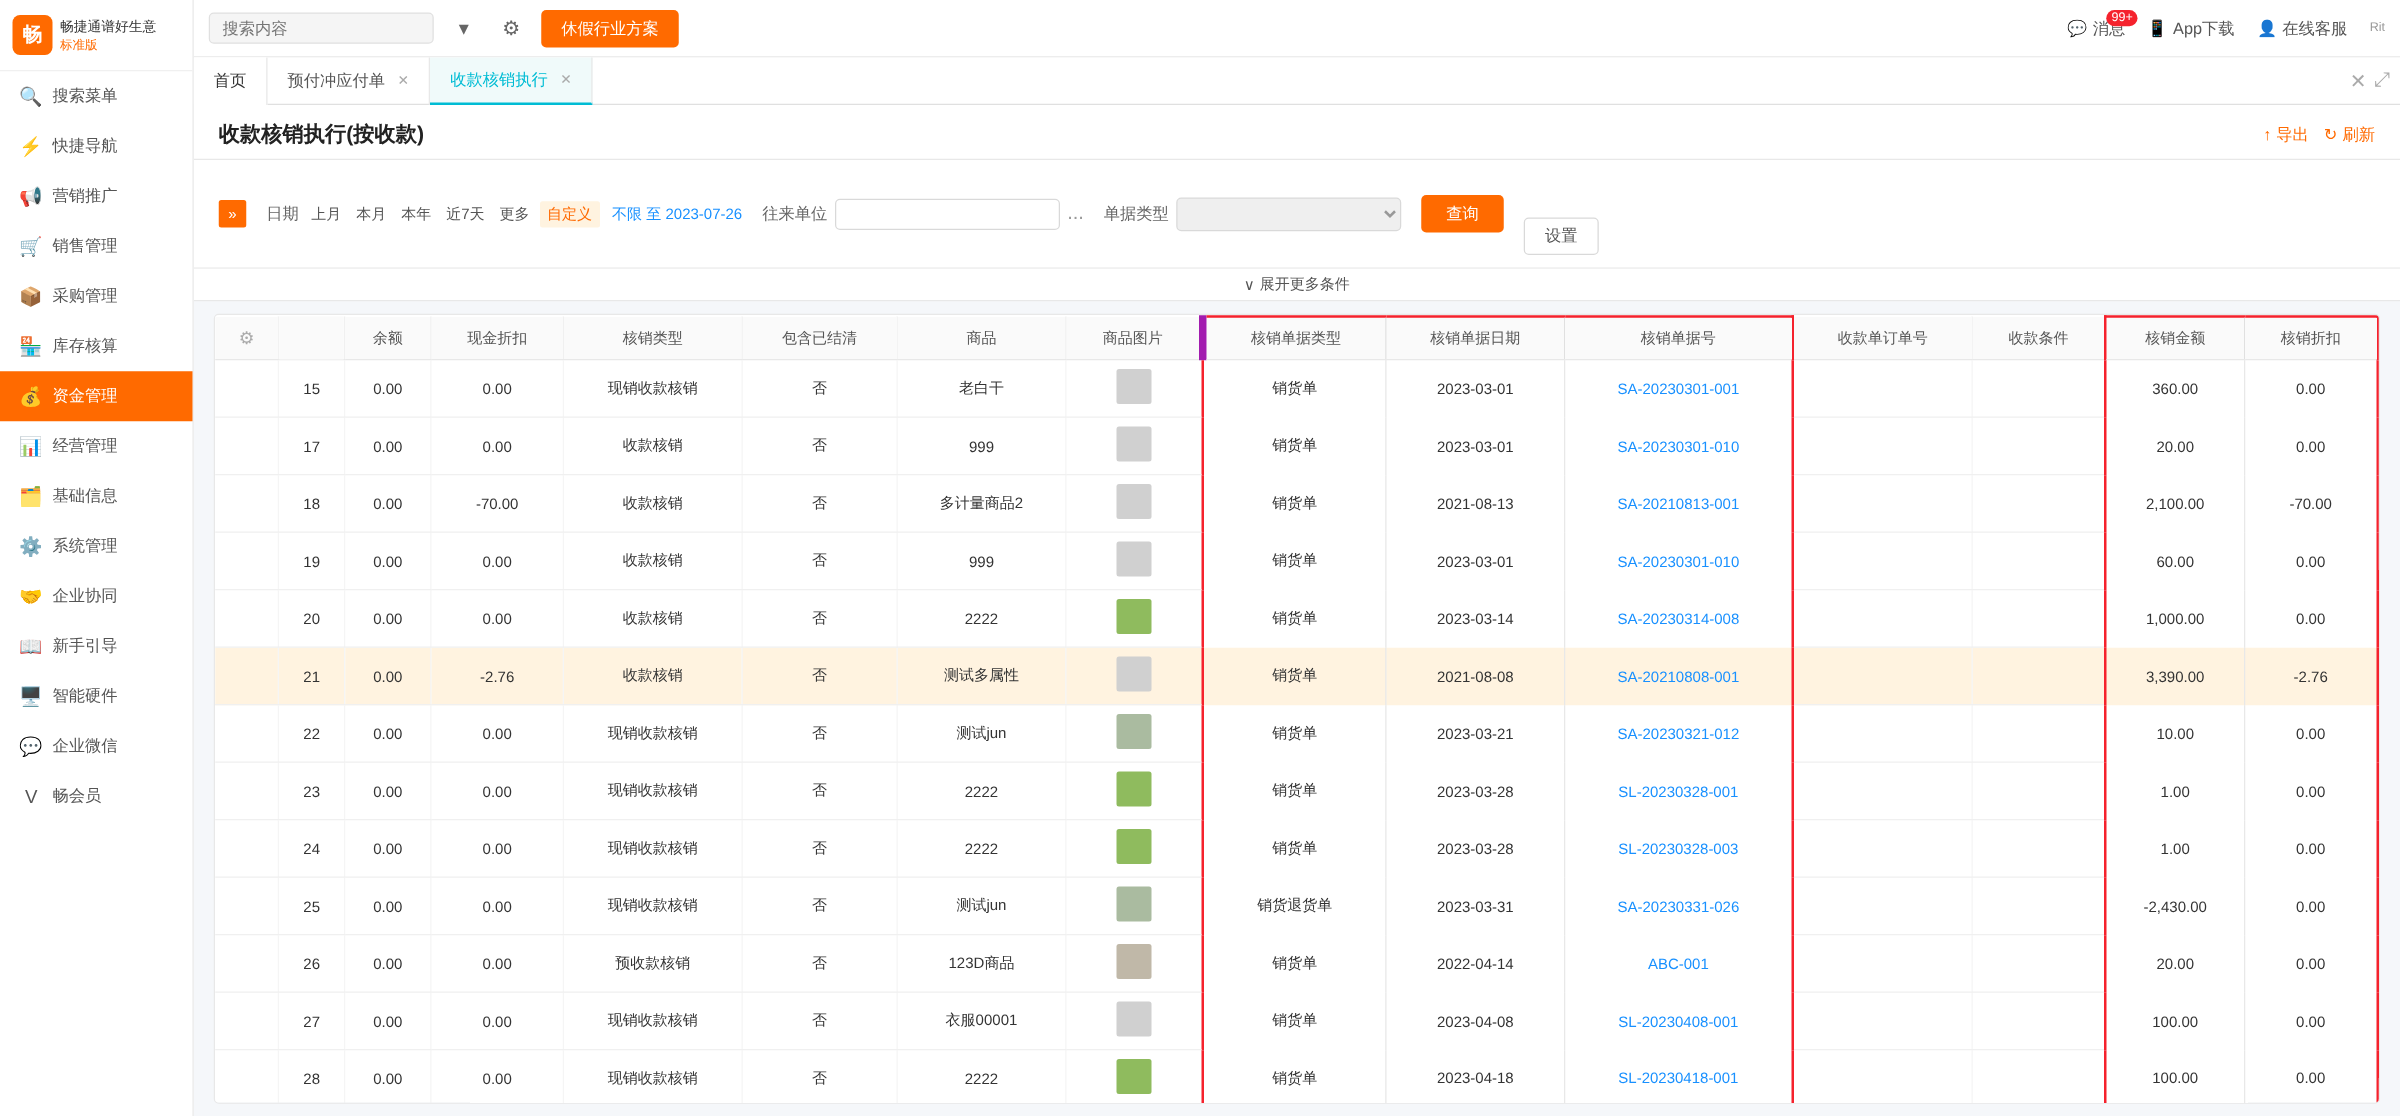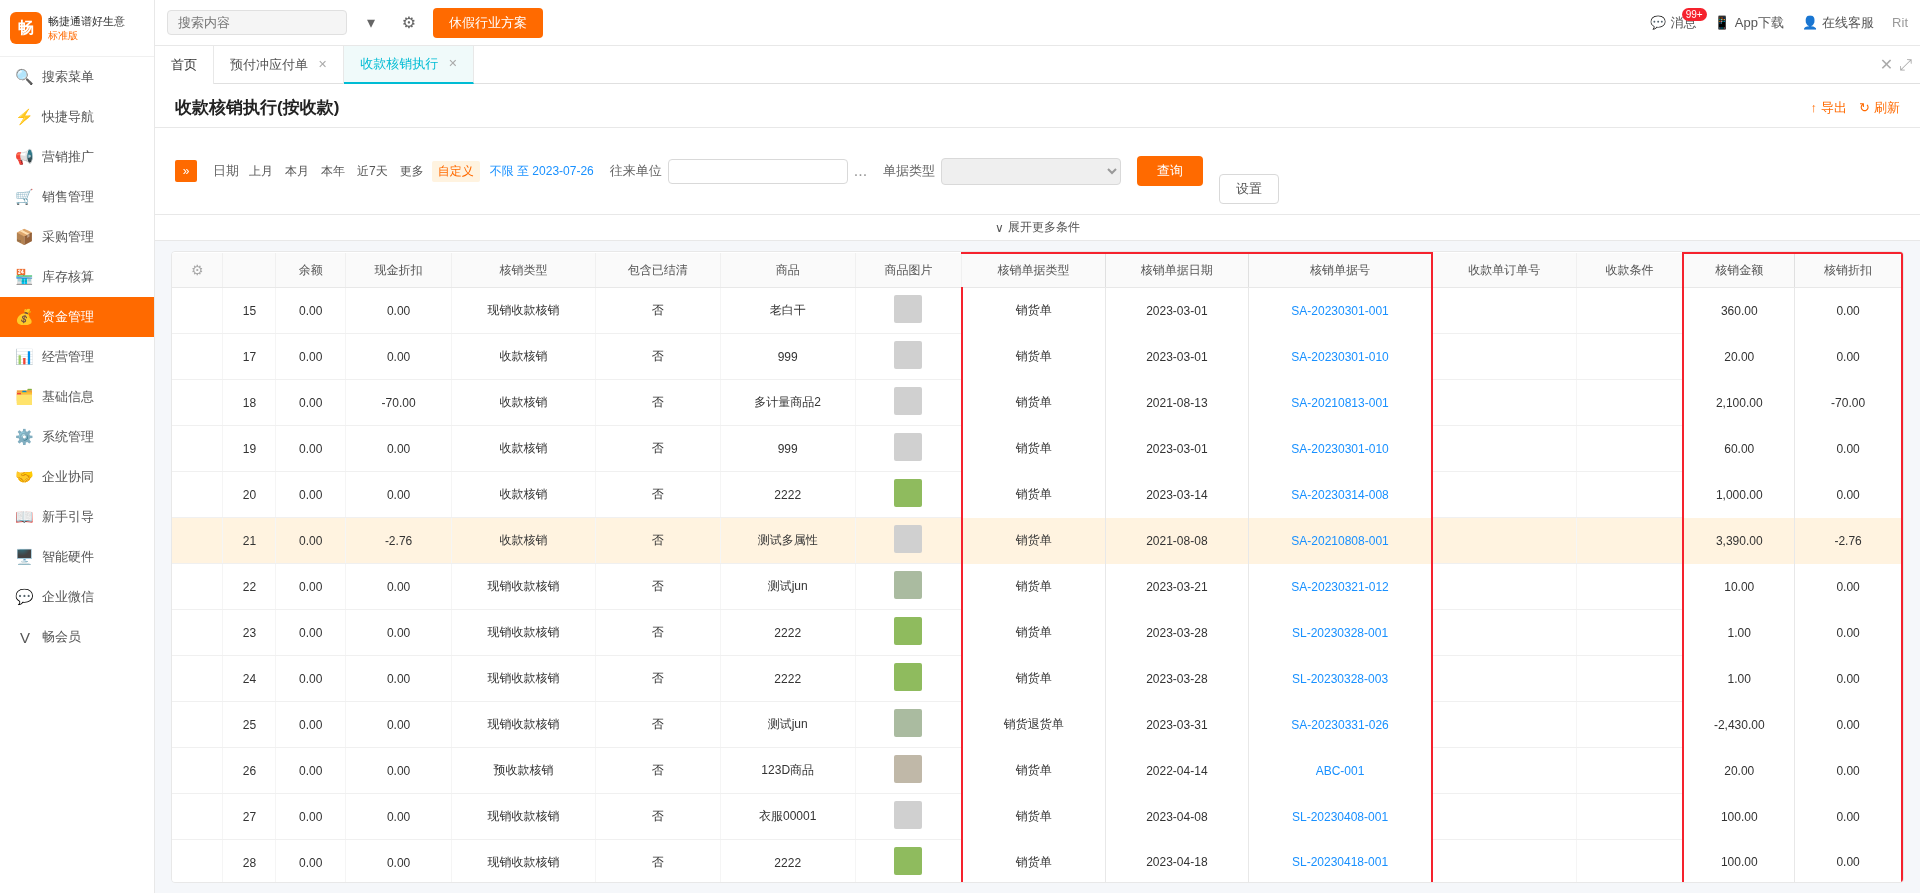--- a/index.html
+++ b/index.html
@@ -17,21 +17,21 @@
     .main { flex: 1; display: flex; flex-direction: column; height: 893px; overflow: hidden; }
 
     
     .topbar { height: 46px; background: #fff; border-bottom: 1px solid #e8e8e8; display: flex; align-items: center; padding: 0 12px; gap: 10px; flex-shrink: 0; }
     .topbar-input { background: #f5f5f5; border: 1px solid #e0e0e0; border-radius: 4px; padding: 4px 10px; font-size: 13px; color: #999; width: 180px; }
     .topbar-icon-btn { width: 28px; height: 28px; display: flex; align-items: center; justify-content: center; cursor: pointer; color: #666; font-size: 16px; }
     .topbar-solution-btn { background: #ff6a00; color: white; border: none; border-radius: 4px; padding: 6px 16px; font-size: 13px; cursor: pointer; }
     .topbar-right { margin-left: auto; display: flex; align-items: center; gap: 18px; color: #555; font-size: 13px; }
     .topbar-badge { position: relative; }
     .badge-count { position: absolute; top: -6px; right: -10px; background: #f5222d; color: white; border-radius: 8px; font-size: 10px; padding: 1px 4px; text-align: right; }
-    .topbar-user { color: #999; font-size: 13px; }
+    .topbar-user { color: #999; font-size: 10px; }
 
     
     .tabbar { height: 38px; background: #fff; border-bottom: 1px solid #e0e0e0; display: flex; align-items: center; padding: 0; flex-shrink: 0; }
     .tab { display: flex; align-items: center; gap: 6px; padding: 0 16px; height: 38px; cursor: pointer; font-size: 13px; color: #555; border-right: 1px solid #e8e8e8; }
     .tab.home { background: #fff; color: #333; font-weight: 500; }
     .tab.active { background: #f0fafa; color: #00bcd4; border-bottom: 2px solid #00bcd4; }
     .tab .close-icon { color: #aaa; font-size: 11px; margin-left: 4px; }
     .tab-spacer { flex: 1; }
     .tab-window-btns { display: flex; align-items: center; padding: 0 8px; gap: 6px; color: #aaa; font-size: 16px; }
 
@@ -249,21 +249,21 @@
         <thead>
           <tr>
             <th><span class="settings-icon">⚙</span></th>
             <th></th>
             <th>余额</th>
             <th>现金折扣</th>
             <th>核销类型</th>
             <th>包含已结清</th>
             <th>商品</th>
             <th>商品图片</th>
-            <th style="border-left:1px solid #a21caf;border-top:2px solid #f5222d;border-right:1px solid #e0e0e0;">核销单据类型</th>
+            <th style="border-left:6px solid #a21caf;border-top:2px solid #f5222d;border-right:1px solid #e0e0e0;">核销单据类型</th>
             <th style="border-top:2px solid #f5222d;border-right:1px solid #e0e0e0;">核销单据日期</th>
             <th style="border-top:2px solid #f5222d;border-right:2px solid #f5222d;">核销单据号</th>
             <th>收款单订单号</th>
             <th>收款条件</th>
             <th style="border-left:2px solid #f5222d;border-top:2px solid #f5222d;border-right:1px solid #e0e0e0;">核销金额</th>
             <th style="border-top:2px solid #f5222d;border-right:2px solid #f5222d;">核销折扣</th>
           </tr>
         </thead>
         <tbody id="table-body">
         <tr>

